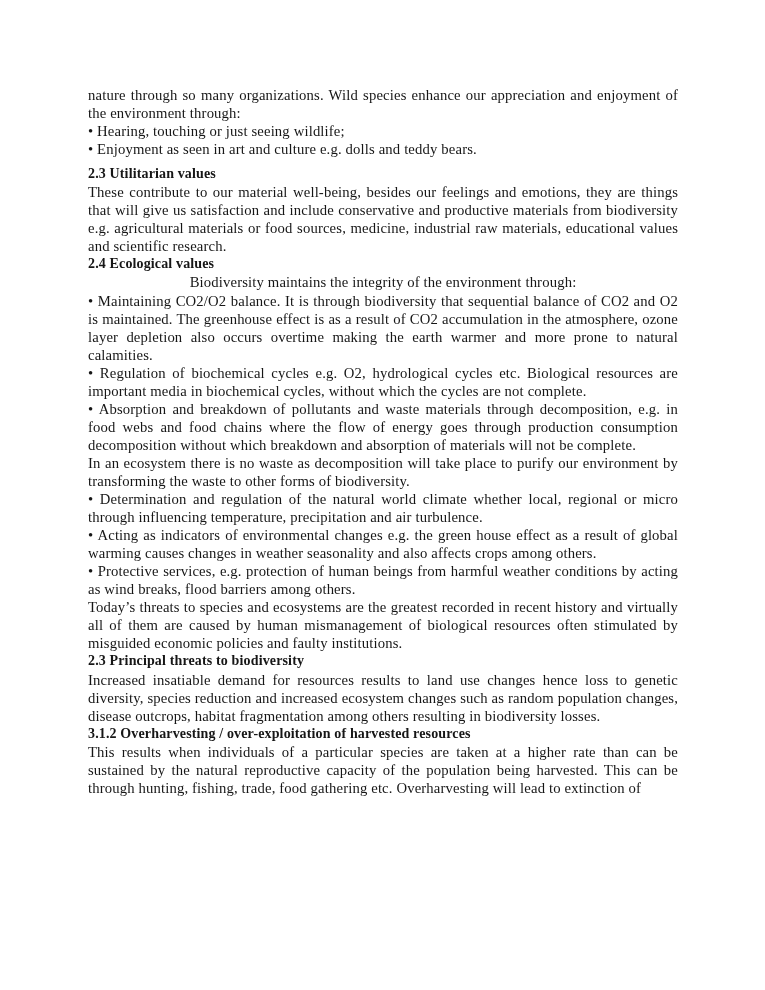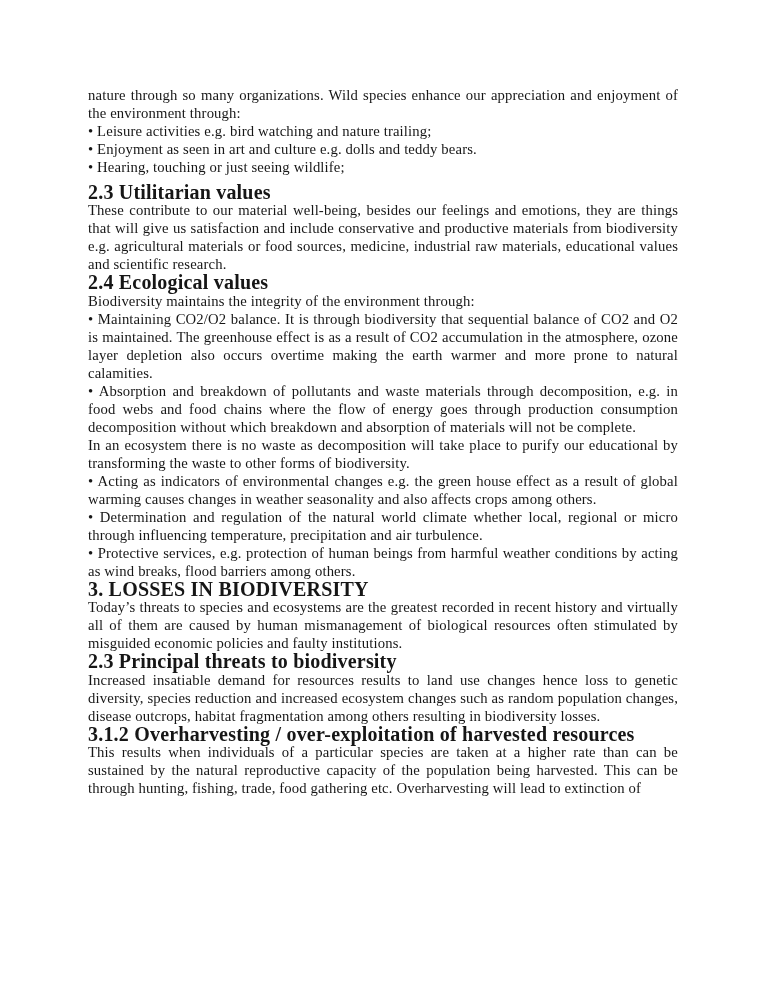--- a/index.html
+++ b/index.html
@@ -33,67 +33,66 @@
     line-height: 18.05px;
     text-align: justify;
     text-justify: inter-word;
     letter-spacing: 0.01em;
   }
   p.flow {
     text-align: justify;
   }
   p.last-line,
   p.ragged {
-    text-align: left;
+    text-align: center;
   }
   h2.heading {
     margin: 0;
-    font-size: 20px;
+    font-size: 14px;
     line-height: 18.05px;
     font-weight: bold;
     text-align: left;
     letter-spacing: 0.01em;
   }
   .bullet-line {
     text-align: justify;
   }
   .spacer-sm {
     height: 7px;
   }
 </style>
 </head>
 <body>
 
 <div class="page">
   <div class="text-column">
 
     <p class="flow">nature through so many organizations. Wild species enhance our appreciation and enjoyment of the environment through:</p>
 
-    <p class="bullet-line">• Leisure activities e.g. bird watching and nature trailing;</p>
+    <p class="bullet-line">• Hearing, touching or just seeing wildlife;</p>
     <p class="bullet-line">• Enjoyment as seen in art and culture e.g. dolls and teddy bears.</p>
-    <p class="bullet-line">• Hearing, touching or just seeing wildlife;</p>
 
     <div class="spacer-sm"></div>
 
     <h2 class="heading">2.3 Utilitarian values</h2>
     <p class="flow">These contribute to our material well-being, besides our feelings and emotions, they are things that will give us satisfaction and include conservative and productive materials from biodiversity e.g. agricultural materials or food sources, medicine, industrial raw materials, educational values and scientific research.</p>
 
     <h2 class="heading">2.4 Ecological values</h2>
     <p class="ragged">Biodiversity maintains the integrity of the environment through:</p>
 
     <p class="bullet-line">• Maintaining CO2/O2 balance. It is through biodiversity that sequential balance of CO2 and O2 is maintained. The greenhouse effect is as a result of CO2 accumulation in the atmosphere, ozone layer depletion also occurs overtime making the earth warmer and more prone to natural calamities.</p>
+    <p class="bullet-line">• Regulation of biochemical cycles e.g. O2, hydrological cycles etc. Biological resources are important media in biochemical cycles, without which the cycles are not complete.</p>
     <p class="bullet-line">• Absorption and breakdown of pollutants and waste materials through decomposition, e.g. in food webs and food chains where the flow of energy goes through production consumption decomposition without which breakdown and absorption of materials will not be complete.</p>
 
-    <p class="flow">In an ecosystem there is no waste as decomposition will take place to purify our educational by transforming the waste to other forms of biodiversity.</p>
+    <p class="flow">In an ecosystem there is no waste as decomposition will take place to purify our environment by transforming the waste to other forms of biodiversity.</p>
 
+    <p class="bullet-line">• Determination and regulation of the natural world climate whether local, regional or micro through influencing temperature, precipitation and air turbulence.</p>
     <p class="bullet-line">• Acting as indicators of environmental changes e.g. the green house effect as a result of global warming causes changes in weather seasonality and also affects crops among others.</p>
-    <p class="bullet-line">• Determination and regulation of the natural world climate whether local, regional or micro through influencing temperature, precipitation and air turbulence.</p>
     <p class="bullet-line">• Protective services, e.g. protection of human beings from harmful weather conditions by acting as wind breaks, flood barriers among others.</p>
 
-    <h2 class="heading">3. LOSSES IN BIODIVERSITY</h2>
     <p class="flow">Today’s threats to species and ecosystems are the greatest recorded in recent history and virtually all of them are caused by human mismanagement of biological resources often stimulated by misguided economic policies and faulty institutions.</p>
 
     <h2 class="heading">2.3 Principal threats to biodiversity</h2>
 
     <p class="flow">Increased insatiable demand for resources results to land use changes hence loss to genetic diversity, species reduction and increased ecosystem changes such as random population changes, disease outcrops, habitat fragmentation among others resulting in biodiversity losses.</p>
 
     <h2 class="heading">3.1.2 Overharvesting / over-exploitation of harvested resources</h2>
     <p class="flow">This results when individuals of a particular species are taken at a higher rate than can be sustained by the natural reproductive capacity of the population being harvested. This can be through hunting, fishing, trade, food gathering etc. Overharvesting will lead to extinction of</p>
 
   </div>

